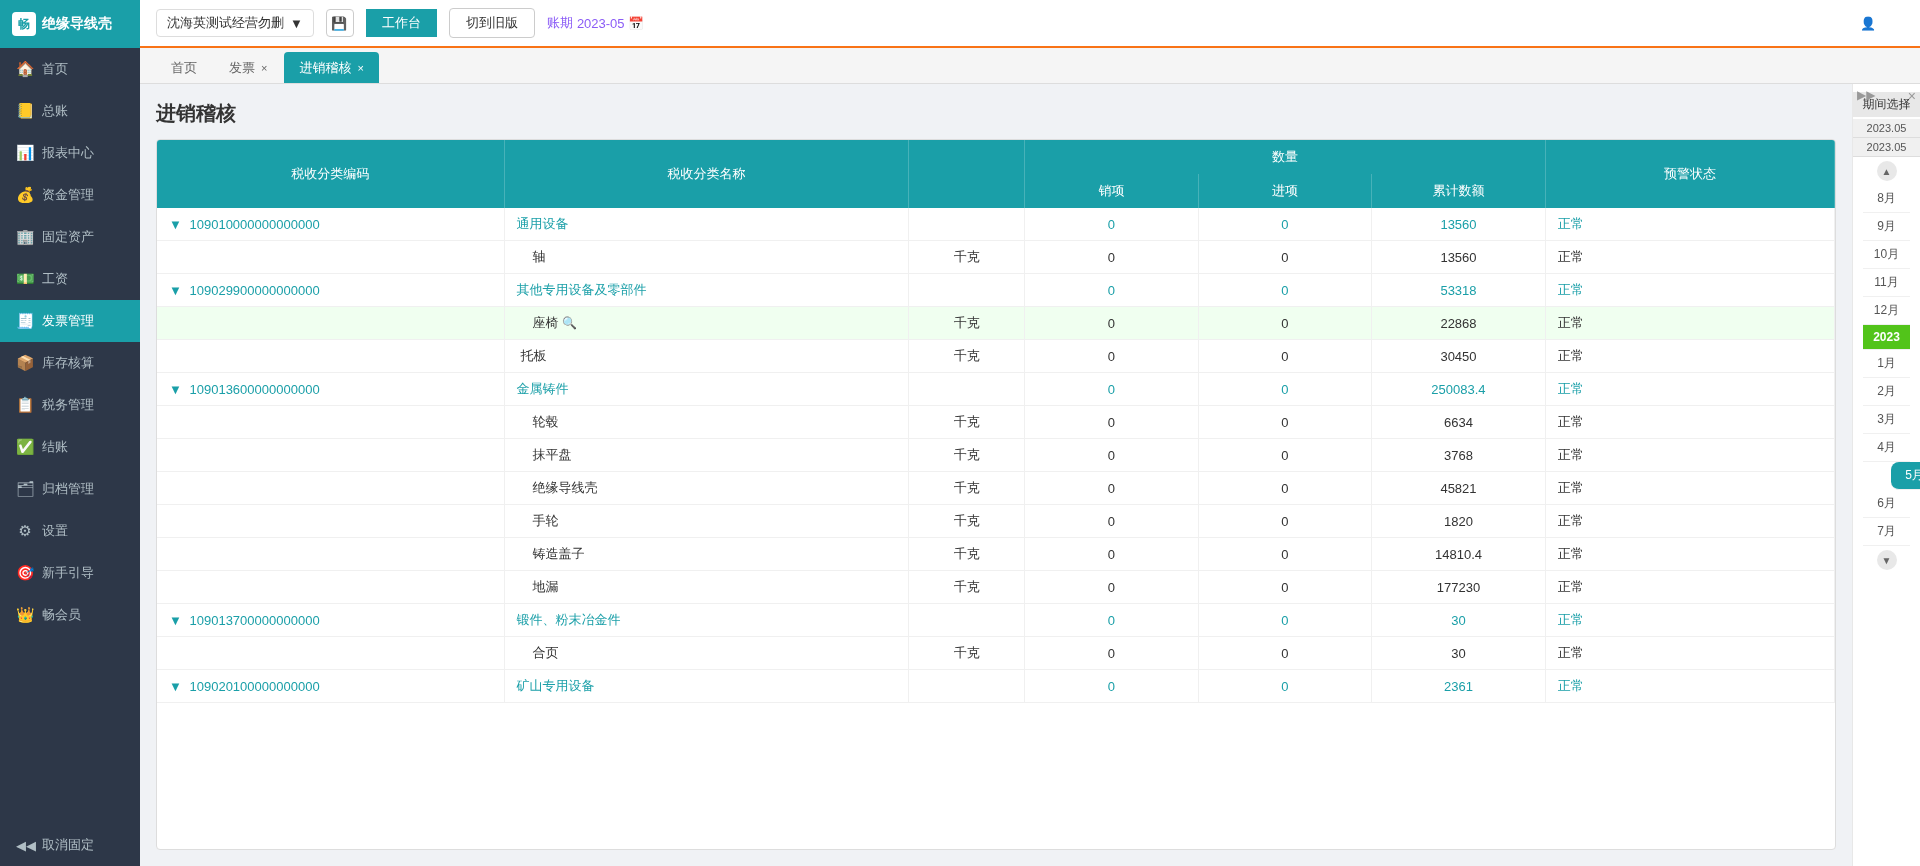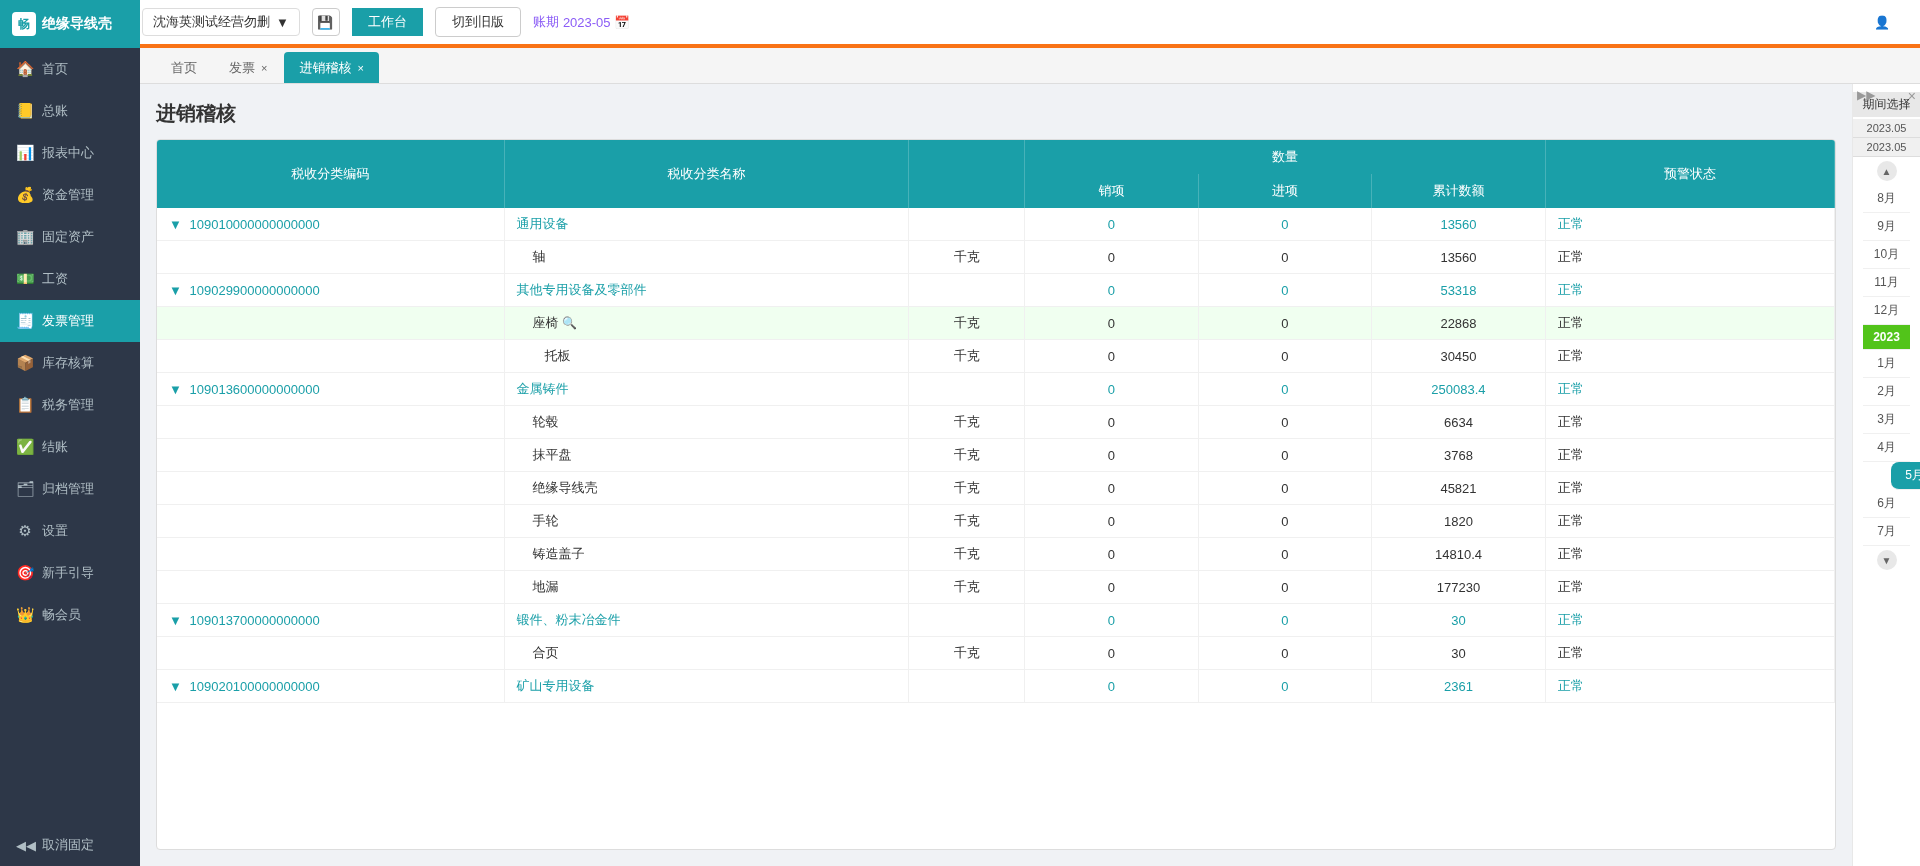--- a/index.html
+++ b/index.html
@@ -60,22 +60,22 @@
       flex-direction: column;
       overflow: hidden;
     }
 
     
     .topbar {
       background: white;
       height: 48px;
       display: flex;
       align-items: center;
-      padding: 0 2px;
-      border-bottom: 4px solid #f97316;
+      padding: 0 16px;
+      border-bottom: 2px solid #f97316;
       gap: 12px;
     }
     .topbar-company {
       display: flex; align-items: center; gap: 6px;
       font-size: 13px; color: #333; cursor: pointer;
       border: 1px solid #ddd; border-radius: 4px; padding: 4px 10px;
     }
     .topbar-btn {
       background: #1a9fa8; color: white; border: none;
       padding: 5px 16px; border-radius: 0; cursor: pointer; font-size: 13px;
@@ -443,21 +443,21 @@
         <td></td>
         <td style="padding-left:28px">座椅 <span style="color:#aaa;font-size:12px">🔍</span></td>
         <td class="center">千克</td>
         <td class="center">0</td>
         <td class="center">0</td>
         <td class="center">22868</td>
         <td>正常</td>
       </tr>
               <tr class="child-row">
         <td></td>
-        <td style="padding-left:40px">托板</td>
+        <td style="padding-left:16px">托板</td>
         <td class="center">千克</td>
         <td class="center">0</td>
         <td class="center">0</td>
         <td class="center">30450</td>
         <td>正常</td>
       </tr>
               <tr class="category-row">
         <td>
           <span style="color:#1a9fa8; margin-right:4px;">▼</span>
           109013600000000000

